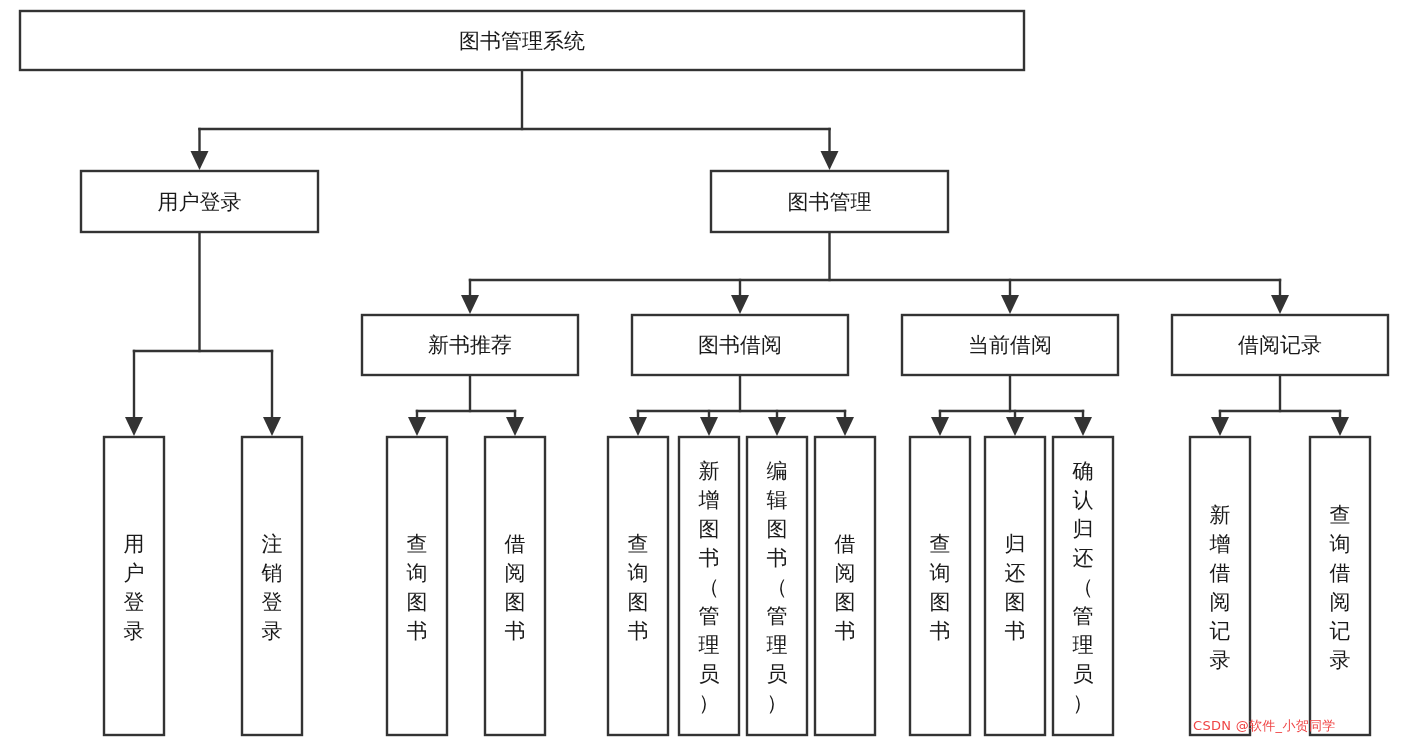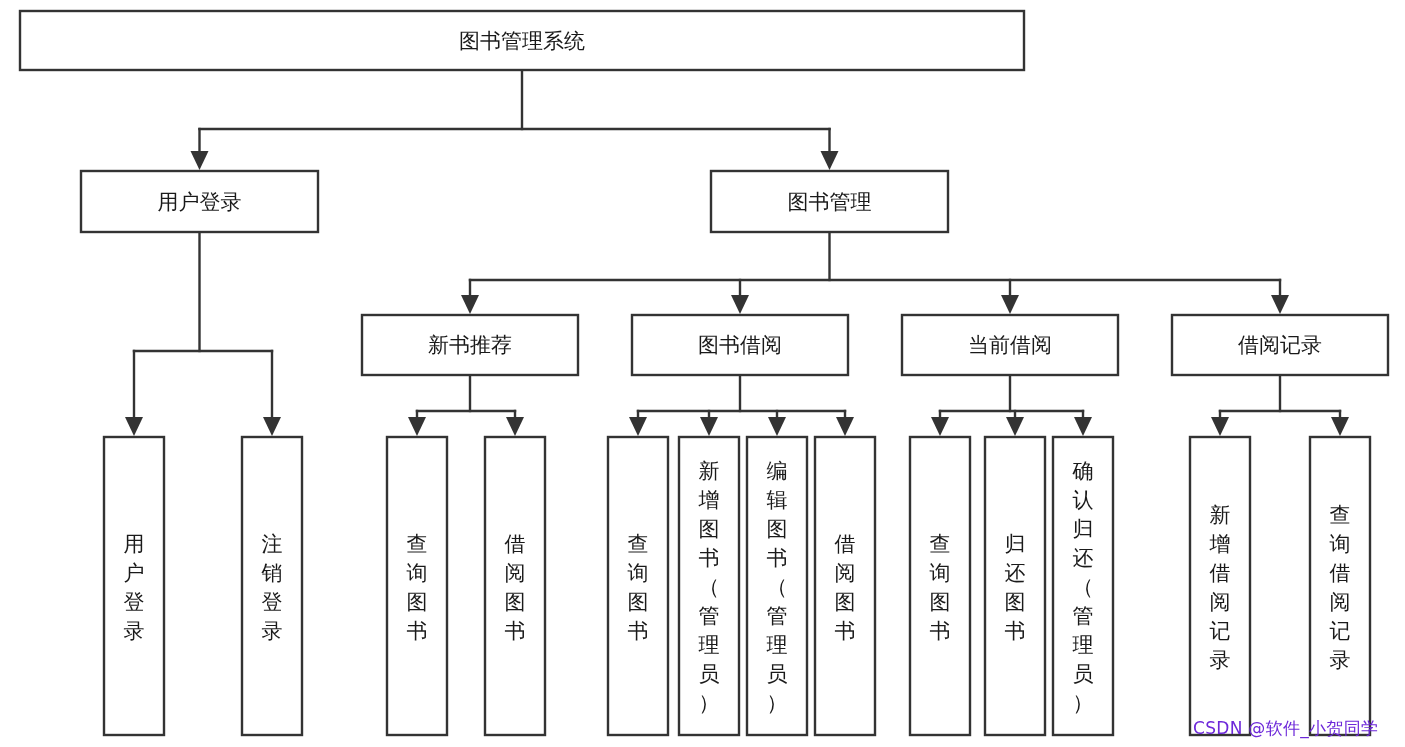--- a/index.html
+++ b/index.html
@@ -50,22 +50,22 @@
   }
   .node-label-v {
     font-family: "DejaVu Sans", "Liberation Sans", sans-serif;
     font-size: 21px;
     fill: #1a1a1a;
     text-anchor: middle;
   }
   .watermark-text {
     position: absolute;
     font-family: "DejaVu Sans", "Liberation Sans", sans-serif;
-    font-size: 17px;
-    color: #6d28d9;
+    font-size: 13px;
+    color: #ef4444;
     white-space: nowrap;
     letter-spacing: 0.3px;
     pointer-events: none;
   }
 </style>
 </head>
 <body>
 
 <div id="diagram-root">
   <svg id="tree-svg" viewBox="0 0 1405 747">

